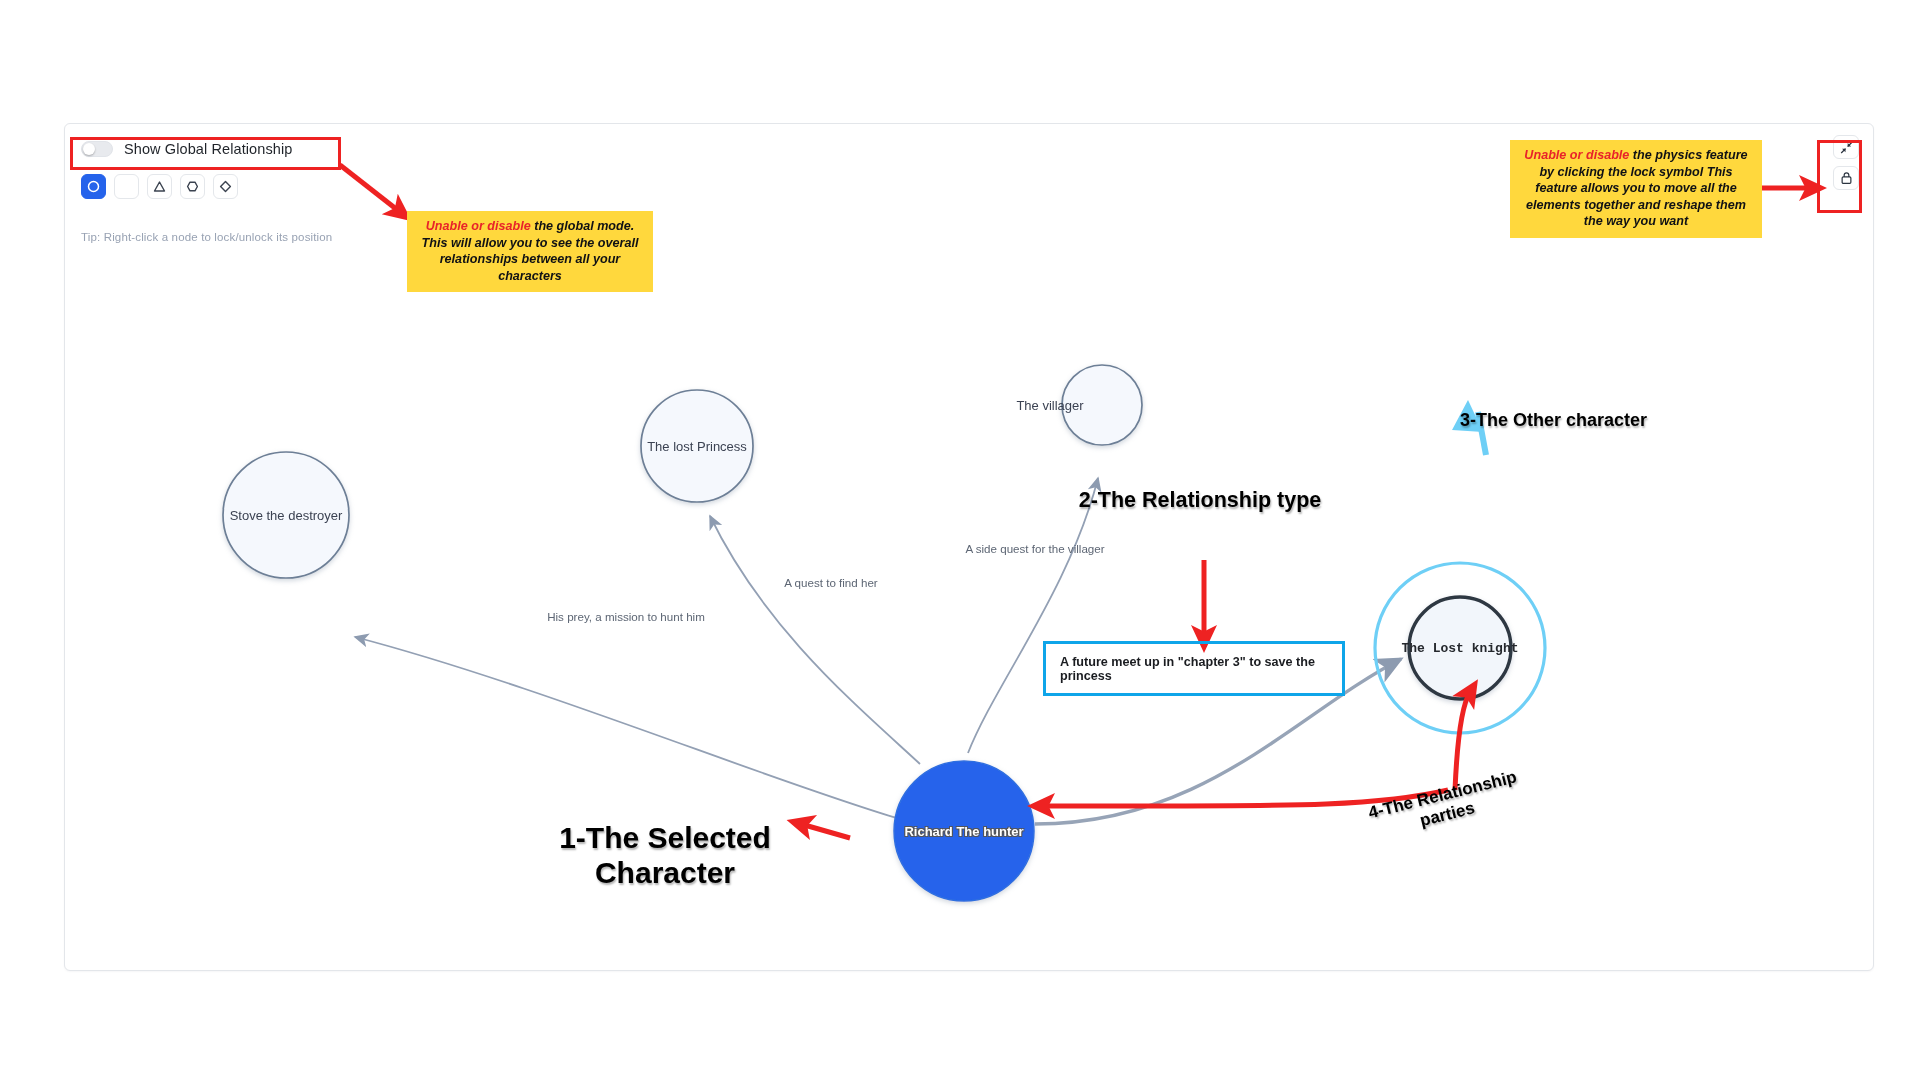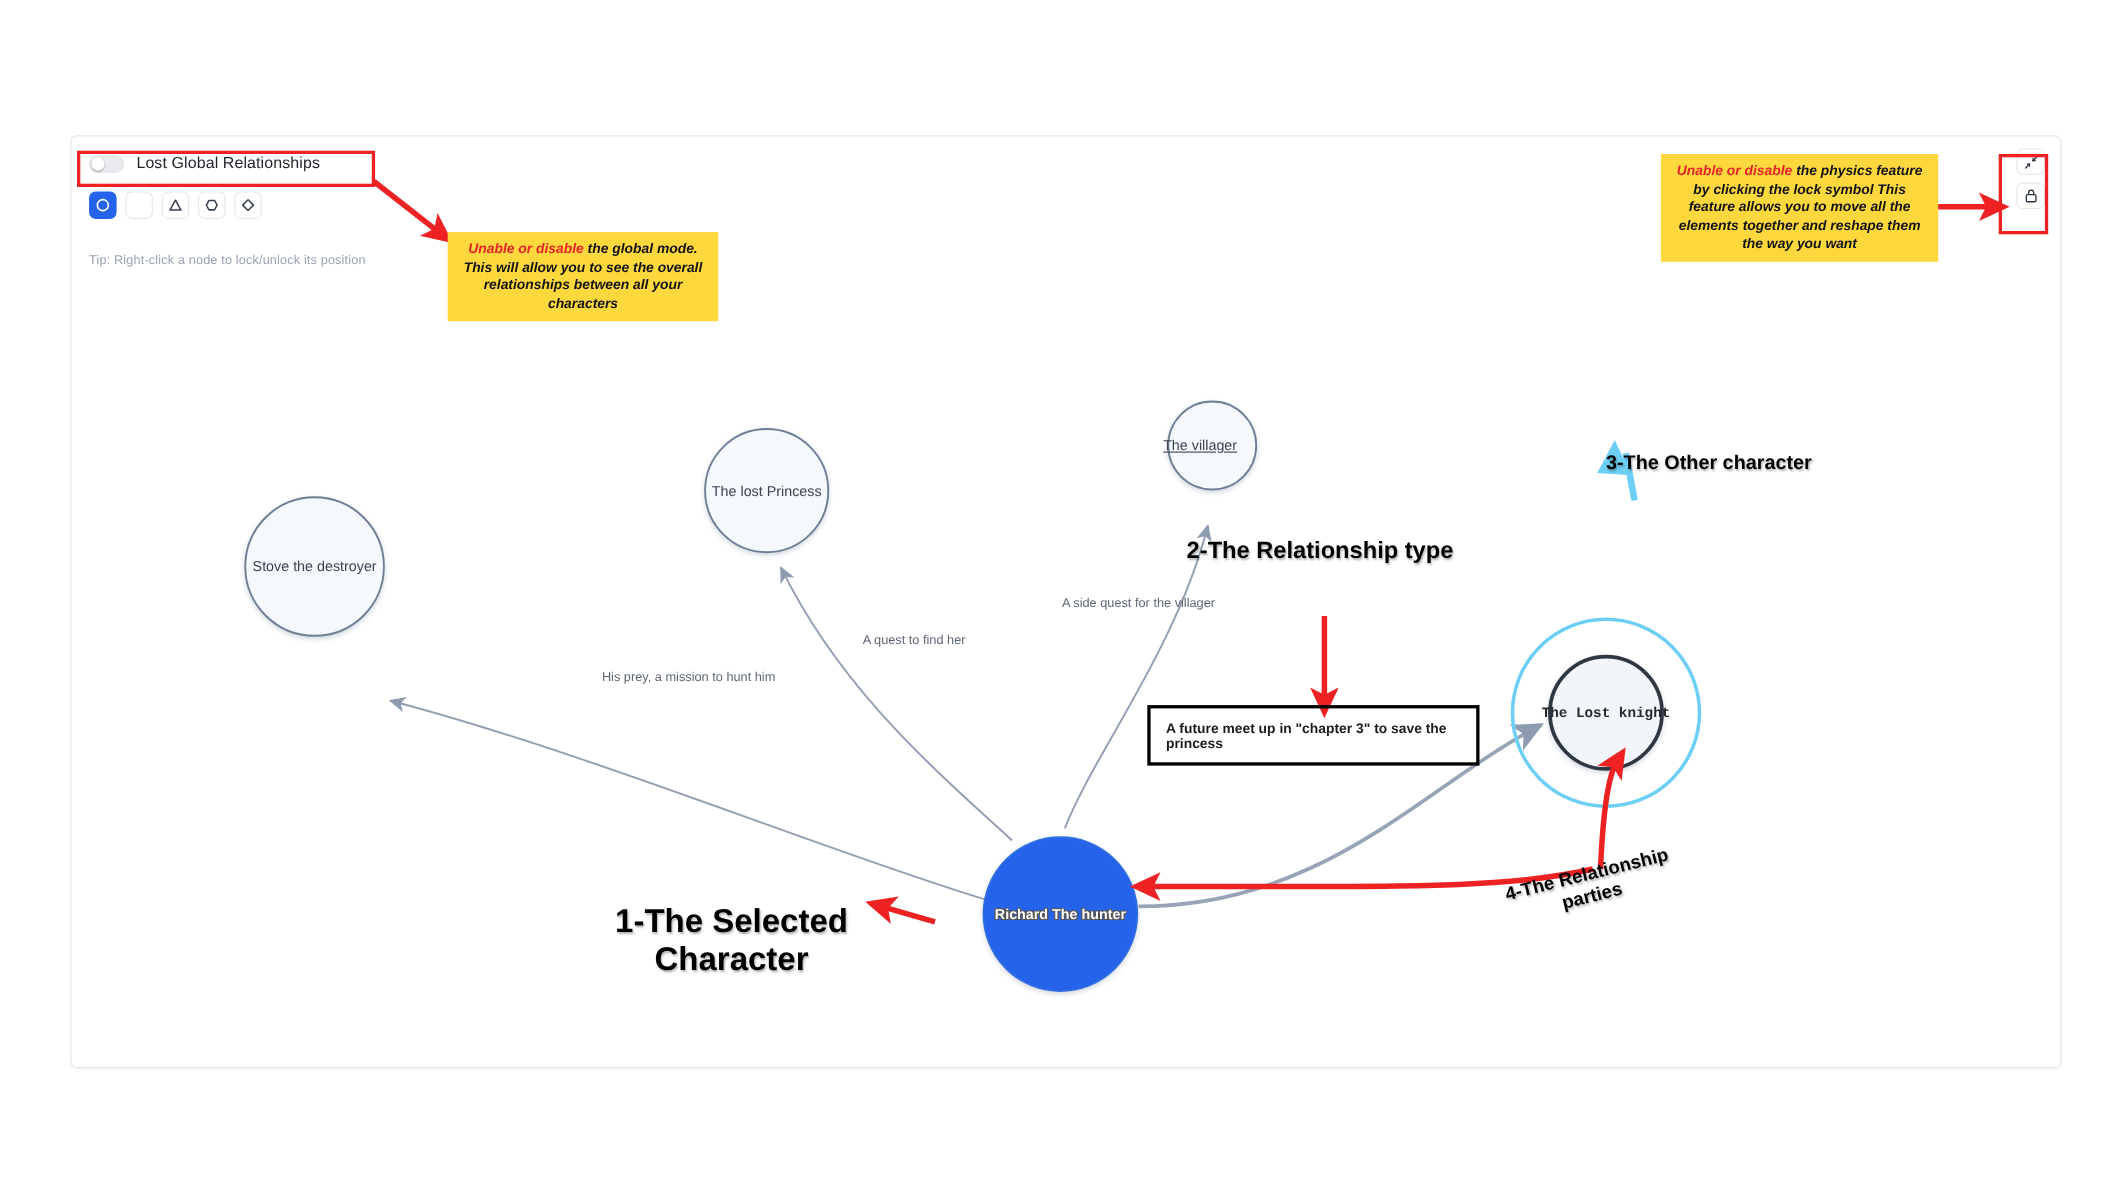--- a/index.html
+++ b/index.html
@@ -79,21 +79,21 @@
   
   .biglabel{
     position:absolute;font-weight:bold;color:#000;text-align:center;
     text-shadow:1px 2px 2px rgba(0,0,0,.30);
     line-height:1.18;
   }
 
   
   .rel-box{
     position:absolute;background:rgba(255,255,255,.0);
-    border:3px solid #000000;box-sizing:border-box;
+    border:3px solid #0ea5e9;box-sizing:border-box;
     display:flex;align-items:center;
     padding-left:14px;
     font-size:12.6px;font-weight:bold;color:#1a1c20;
   }
 
   
   .node-label{
     position:absolute;transform:translate(-50%,-50%);
     font-size:13px;color:#3b4252;white-space:nowrap;
   }
@@ -141,34 +141,34 @@
 
         <circle cx="1395" cy="524" r="85" fill="none" stroke="#6ecff6" stroke-width="3.2"></circle>
         <circle cx="1395" cy="524" r="51" fill="#f2f6fb" stroke="#2f3742" stroke-width="3.4" filter="url(#nshadow)"></circle>
 
         <circle cx="899" cy="707" r="70" fill="#2563eb" stroke="#2f6fe0" stroke-width="1.5" filter="url(#nshadow)"></circle>
       </g>
     </svg>
 
     <div class="node-label" style="left:221px;top:391px;">Stove the destroyer</div>
     <div class="node-label" style="left:632px;top:322px;">The lost Princess</div>
-    <div class="node-label" style="left:1026px;top:281px;text-decoration:underline;">The villager</div>
+    <div class="node-label" style="left:985px;top:281px;">The villager</div>
     <div class="node-label selected" style="left:899px;top:707px;">Richard The hunter</div>
     <div class="node-label strong" style="left:1395px;top:524px;font-family:Liberation Mono, monospace;">The Lost knight</div>
 
     <div class="edge-label" style="left:561px;top:492px;">His prey, a mission to hunt him</div>
     <div class="edge-label" style="left:766px;top:458px;">A quest to find her</div>
     <div class="edge-label" style="left:970px;top:424px;">A side quest for the villager</div>
 
     <div class="toolbar">
       <div class="toggle-row">
         <div class="switch">
           <div class="knob"></div>
         </div>
-        <div class="toggle-label">Lost Global Relationships</div>
+        <div class="toggle-label">Show Global Relationship</div>
       </div>
 
       <div class="shape-row">
         <div class="shape-btn active">
           <svg width="13" height="13" viewBox="0 0 13 13">
             <circle cx="6.5" cy="6.5" r="5" fill="none" stroke="#ffffff" stroke-width="1.5"></circle>
             </svg>
         </div>
         <div class="shape-btn">
           <svg width="13" height="13" viewBox="0 0 13 13">

